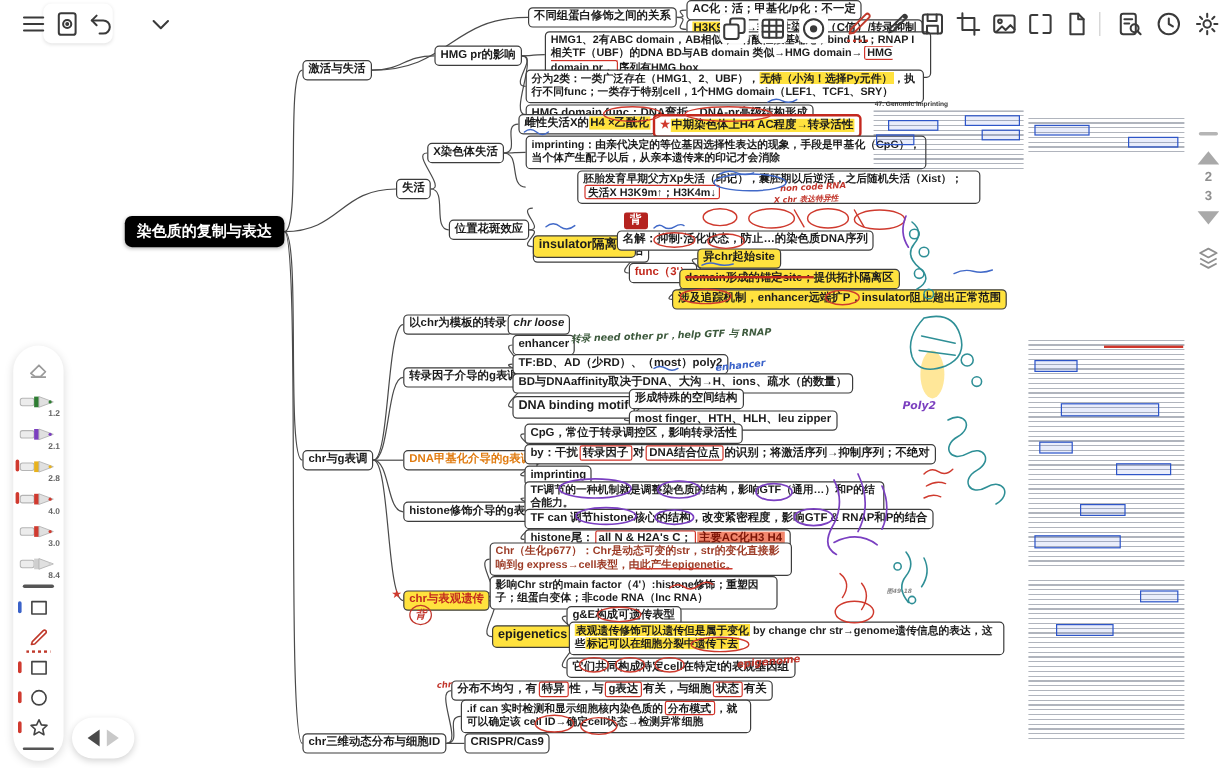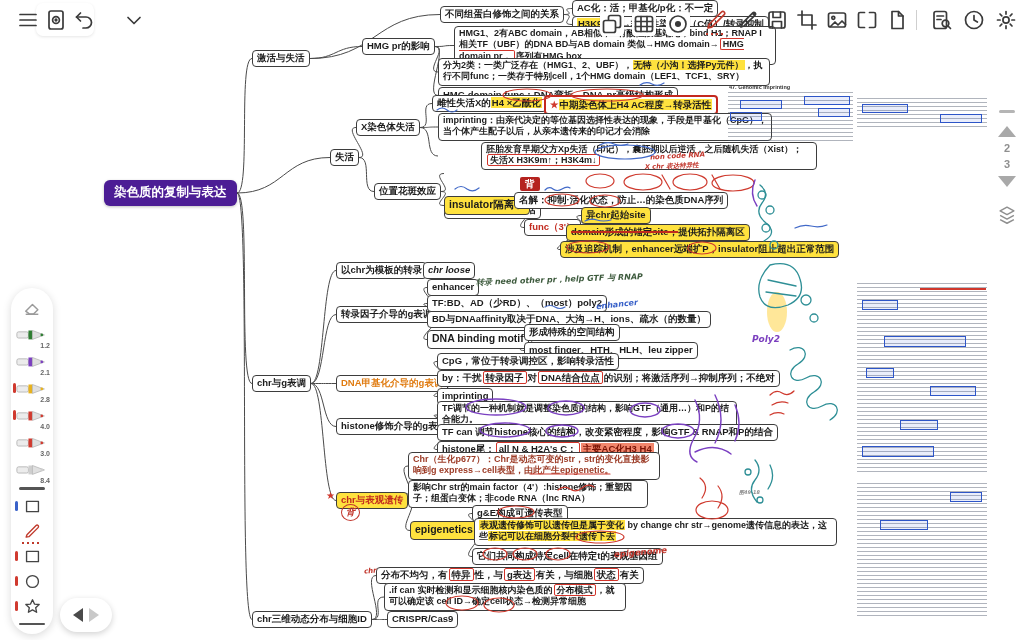--- a/index.html
+++ b/index.html
@@ -7,22 +7,22 @@
        font-family:"Liberation Sans",sans-serif;}
   svg.layer{position:absolute;left:0;top:0;width:1023px;height:640px;pointer-events:none;}
   #edges{z-index:1;} #scribbles{z-index:3;}
   #canvas{position:absolute;left:0;top:0;width:1023px;height:640px;z-index:2;}
 
   
   .node{position:absolute;box-sizing:border-box;background:#fff;border:1.2px solid #3d3d3d;
         border-radius:4px;padding:1px 4px 2px;font:600 9.5px/1.3 "Liberation Sans",sans-serif;
         color:#1c1c1c;white-space:nowrap;}
   .node.para{white-space:normal;font-size:9px;line-height:1.25;}
-  .node.root{background:#4c1d95;border:none;color:#fff;font-size:12.5px;font-weight:700;
-             padding:5px 10px;border-radius:6px;box-shadow:0 1px 3px rgba(0,0,0,.25);font-family:Liberation Mono, monospace;}
+  .node.root{background:#000000;border:none;color:#fff;font-size:12.5px;font-weight:700;
+             padding:5px 10px;border-radius:6px;box-shadow:0 1px 3px rgba(0,0,0,.25);}
   .node.yellow{background:#ffe23e;}
   .node.strong{font-weight:700;font-size:10.5px;}
   .node.badge{background:#b5231f;color:#fff;border:none;border-radius:2px;padding:1px 5px;font-weight:700;}
   .node.redborder{border:2px solid #c4281e;padding:2px 4px;}
   .node.orange{color:#e07b10;}
   .node.maroon{color:#9c3b26;}
   .node.yellowred{background:#ffe23e;color:#c22a1e;font-weight:700;}
   .node.redtext{color:#c22a1e;}
   .node span.y{background:#ffe23e;padding:0 1px;}
   .node span.rb{border:1.4px solid #d2342a;border-radius:2px;padding:0 2px;margin:0 1px;}

